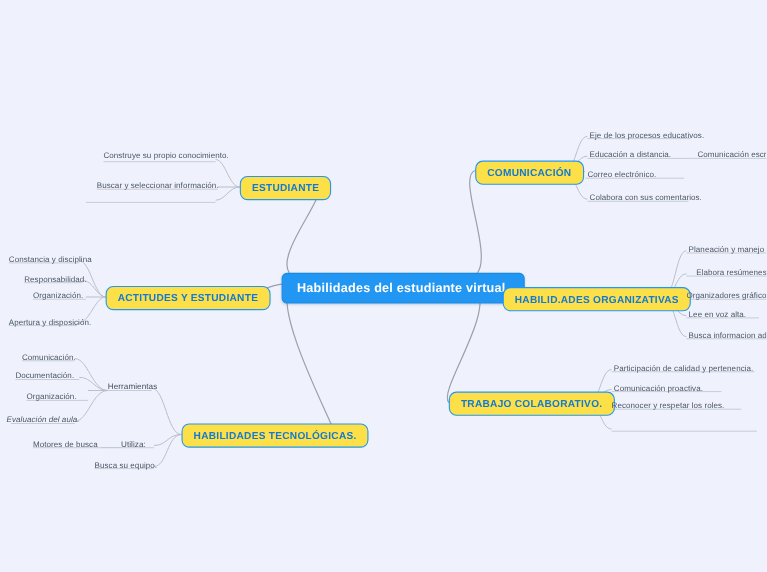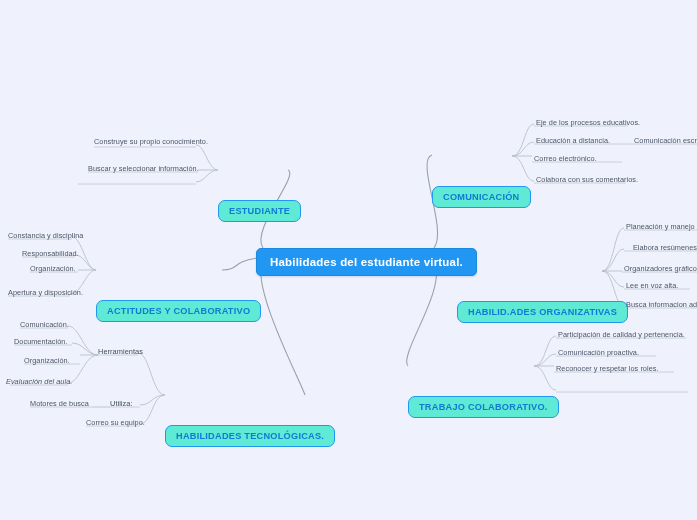--- a/index.html
+++ b/index.html
@@ -27,30 +27,29 @@
     font-size: 11.5px;
     letter-spacing: .2px;
     padding: 7px 13px;
     white-space: nowrap;
     box-shadow: 0 1px 2px rgba(40,80,160,.18);
   }
 
   
   .branch-node {
     position: absolute;
-    background: #5eead4;
+    background: #fde047;
     border: 1.6px solid #2196f3;
     border-radius: 7px;
     color: #1279d4;
     font-weight: bold;
     font-size: 9.2px;
     letter-spacing: .25px;
     padding: 5px 10px;
     white-space: nowrap;
-    margin-top: 40px;
   }
 
   
   .leaf {
     position: absolute;
     color: #4b5568;
     font-size: 7.3px;
     letter-spacing: .05px;
     white-space: nowrap;
     line-height: 11px;
@@ -150,21 +149,21 @@
       <path d="M556 356 L 656 356" stroke="#c6cbd4"></path>
       <path d="M554 372 L 674 372" stroke="#c6cbd4"></path>
       <path d="M556 392 L 688 392" stroke="#c6cbd4"></path>
     </g>
   </svg>
 
   <div class="root-node" style="left:256px; top:248px;">Habilidades del estudiante virtual.</div>
 
   <div class="branch-node" style="left:218px; top:160px;">ESTUDIANTE</div>
 
-  <div class="branch-node" style="left:96px; top:260px;">ACTITUDES Y COLABORATIVO</div>
+  <div class="branch-node" style="left:96px; top:260px;">ACTITUDES Y ESTUDIANTE</div>
 
   <div class="branch-node" style="left:165px; top:385px;">HABILIDADES TECNOLÓGICAS.</div>
 
   <div class="branch-node" style="left:432px; top:146px;">COMUNICACIÓN</div>
 
   <div class="branch-node" style="left:457px; top:261px;">HABILID.ADES ORGANIZATIVAS</div>
 
   <div class="branch-node" style="left:408px; top:356px;">TRABAJO COLABORATIVO.</div>
 
   <div class="leaf" style="left:94px; top:136px;">Construye su propio conocimiento.</div>
@@ -177,21 +176,21 @@
 
   <div class="leaf mid" style="left:98px; top:346px;">Herramientas</div>
   <div class="leaf" style="left:20px; top:319px;">Comunicación.</div>
   <div class="leaf" style="left:14px; top:336px;">Documentación.</div>
   <div class="leaf" style="left:24px; top:355px;">Organización.</div>
   <div class="leaf" style="left:6px; top:376px;font-style:italic;">Evaluación del aula.</div>
 
   <div class="leaf mid" style="left:110px; top:398px;">Utiliza:</div>
   <div class="leaf" style="left:30px; top:398px;">Motores de busca</div>
 
-  <div class="leaf" style="left:86px; top:417px;">Correo su equipo.</div>
+  <div class="leaf" style="left:86px; top:417px;">Busca su equipo.</div>
 
   <div class="leaf" style="left:536px; top:117px;">Eje de los procesos educativos.</div>
   <div class="leaf" style="left:536px; top:135px;">Educación a distancia.</div>
   <div class="leaf clip-right" style="left:634px; top:135px; width:63px;">Comunicación escrita.</div>
   <div class="leaf" style="left:534px; top:153px;">Correo electrónico.</div>
   <div class="leaf" style="left:536px; top:174px;">Colabora con sus comentarios.</div>
 
   <div class="leaf clip-right" style="left:626px; top:221px; width:71px;">Planeación y manejo del</div>
   <div class="leaf clip-right" style="left:626px; top:242px; width:71px;">Elabora resúmenes</div>
   <div class="leaf clip-right" style="left:624px; top:263px; width:73px;">Organizadores gráficos .</div>

